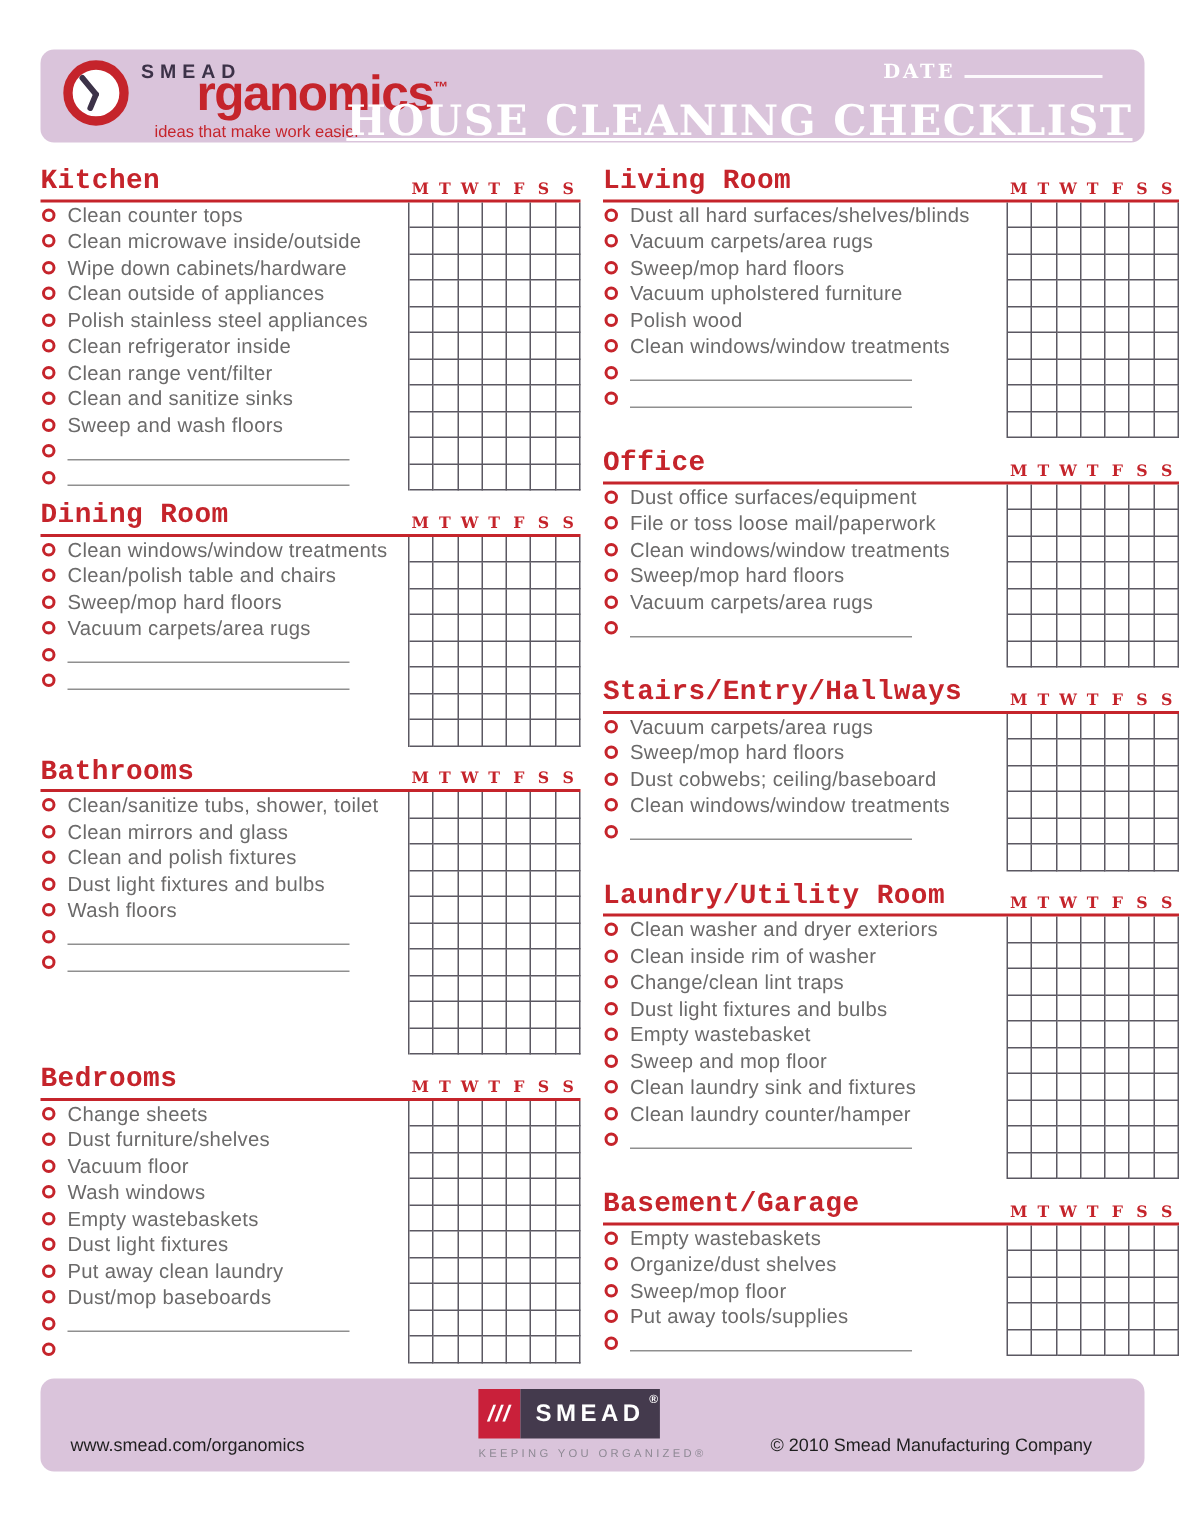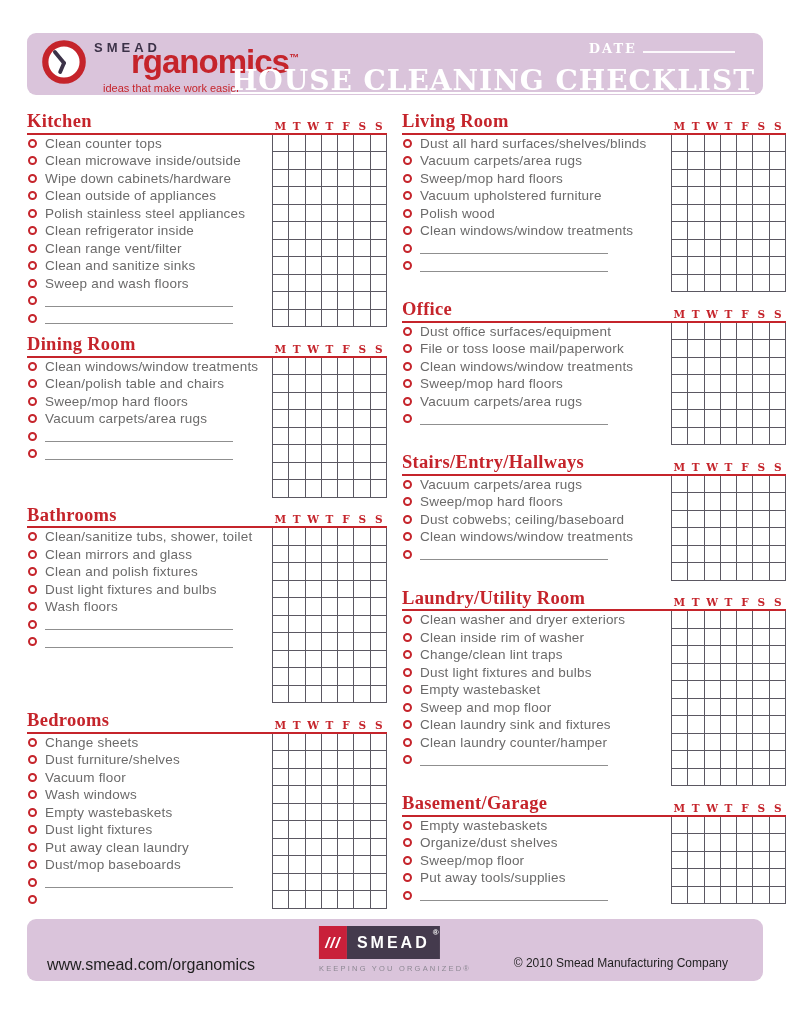--- a/index.html
+++ b/index.html
@@ -32,42 +32,42 @@
               margin-left:6px;}
   .page-title{position:absolute;right:8px;bottom:-2px;font-family:"DejaVu Serif",serif;
               font-weight:700;font-size:28px;color:#fff;letter-spacing:1px;white-space:nowrap;text-decoration:underline;}
 
   
   .col{position:absolute;top:112px;}
   .col-left{left:27px;width:360px;}
   .col-right{left:402px;width:384px;}
   .sec{margin-bottom:8px;}
   .sec-head{display:flex;align-items:flex-end;border-bottom:2.5px solid var(--red);}
-  .sec-title{flex:1;font-family:Liberation Serif, serif;font-weight:700;font-size:18.5px;
+  .sec-title{flex:1;font-family:Liberation Mono, monospace;font-weight:700;font-size:18.5px;
              color:var(--red);line-height:1;padding-bottom:2px;letter-spacing:.3px;}
   .dow{width:115px;flex:none;display:grid;grid-template-columns:repeat(7,1fr);}
   .dow-cell{text-align:center;font-family:"DejaVu Serif",serif;font-weight:700;
             font-size:10.5px;color:var(--red);line-height:1.2;}
   .sec-body{display:flex;}
   .items{flex:1;list-style:none;}
   .item{height:17.5px;display:flex;align-items:center;}
   .circle{width:9px;height:9px;border:2.6px solid var(--red);border-radius:50%;
           margin:0 8px 0 1px;flex:none;background:#fff;}
   .item-text{font-family:Liberation Sans, sans-serif;font-size:13.5px;color:var(--ink);
              white-space:nowrap;letter-spacing:.2px;}
   .blank-line{flex:1;max-width:188px;border-bottom:1.4px solid #8f8f8f;
               align-self:flex-end;margin-bottom:3px;height:0;}
   .grid{width:115px;flex:none;display:grid;grid-template-columns:repeat(7,1fr);
         grid-auto-rows:17.5px;border-left:1px solid var(--line);align-self:flex-start;}
   .cell{border-right:1px solid var(--line);border-bottom:1px solid var(--line);}
 
   
   .footer-bar{position:absolute;left:27px;top:919px;width:736px;height:62px;
               background:var(--lav);border-radius:9px;}
-  .footer-left{position:absolute;left:20px;top:37px;font-size:16px;color:#1f1f1f;}
+  .footer-left{position:absolute;left:20px;top:37px;font-size:12px;color:#1f1f1f;}
   .footer-right{position:absolute;right:35px;top:37px;font-size:12px;color:#1f1f1f;}
   .footer-logo{position:absolute;left:50%;top:7px;transform:translateX(-50%);text-align:center;}
   .flogo-row{display:flex;height:33px;}
   .flogo-red{width:28px;background:#c9203a;color:#fff;display:flex;align-items:center;
              justify-content:center;font-style:italic;font-weight:700;font-size:15px;letter-spacing:1px;}
   .flogo-purple{background:#443a4d;color:#fff;display:flex;align-items:center;padding:0 10px;
              font-weight:700;font-size:16px;letter-spacing:3px;position:relative;}
   .flogo-reg{font-size:8px;position:absolute;top:2px;right:1px;letter-spacing:0;}
   .flogo-tag{margin-top:5px;font-size:7.5px;letter-spacing:2.2px;color:#8d8893;white-space:nowrap;}
 </style>

